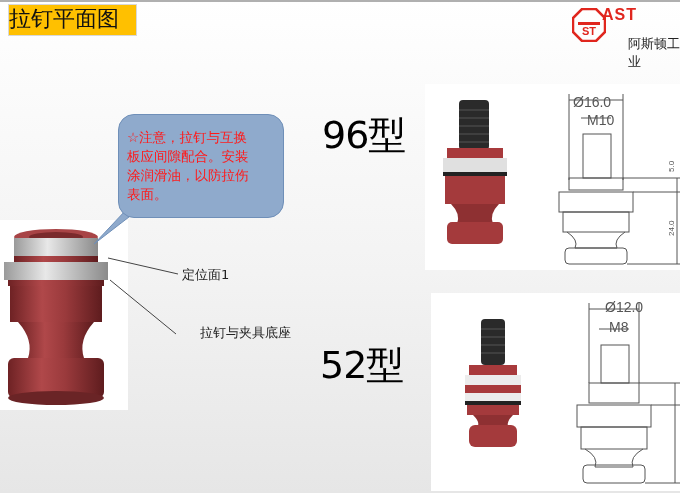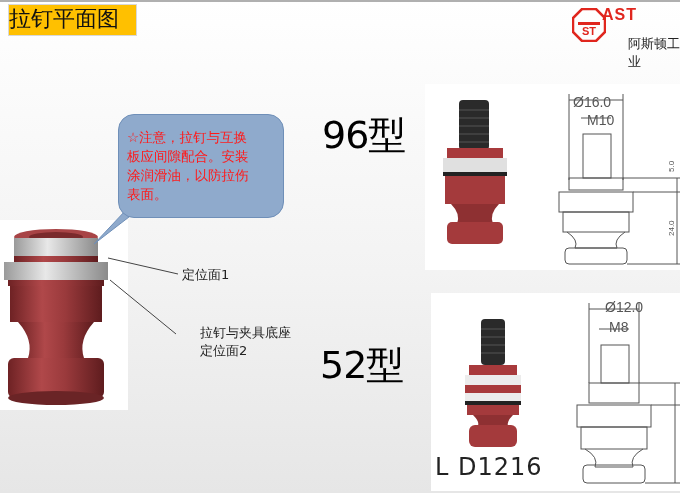--- a/index.html
+++ b/index.html
@@ -96,21 +96,20 @@
   <div>板应间隙配合。安装</div>
   <div>涂润滑油，以防拉伤</div>
   <div>表面。</div>
 </div>
 
 <div class="label" style="left:182px;top:266px;">
   <div>定位面1</div>
 </div>
 <div class="label" style="left:200px;top:324px;">
   <div>拉钉与夹具底座</div>
-  <div>定位面2</div>
 </div>
 
 <div class="model-title" style="left:322px;top:110px;">96型</div>
 <div class="panel" style="left:425px;top:84px;width:255px;height:186px;">
   <svg width="100" height="160" viewBox="0 0 100 160" style="position:absolute;left:8px;top:10px;">
     <rect x="26" y="6" width="30" height="50" rx="4" fill="#2a2a2a"></rect>
     <g stroke="#555" stroke-width="1">
         <line x1="26" y1="16" x2="56" y2="16"></line>
         <line x1="26" y1="24" x2="56" y2="24"></line>
         <line x1="26" y1="32" x2="56" y2="32"></line>
@@ -182,14 +181,13 @@
       <line x1="68" y1="86" x2="110" y2="86"></line>
       <line x1="80" y1="108" x2="110" y2="108"></line>
       <line x1="74" y1="186" x2="110" y2="186"></line>
       <line x1="104" y1="86" x2="104" y2="186"></line>
     </g>
   </svg>
   <span class="dim" style="left:174px;top:6px;">Ø12.0</span>
   <span class="dim" style="left:178px;top:26px;">M8</span>
   <span class="dimv" style="left:248px;top:86px;">5.1</span>
   <span class="dimv" style="left:248px;top:152px;">19.6</span>
-  <div class="code" style="left:4px;top:160px;">L D1216</div>
 </div>
 
 </body></html>

